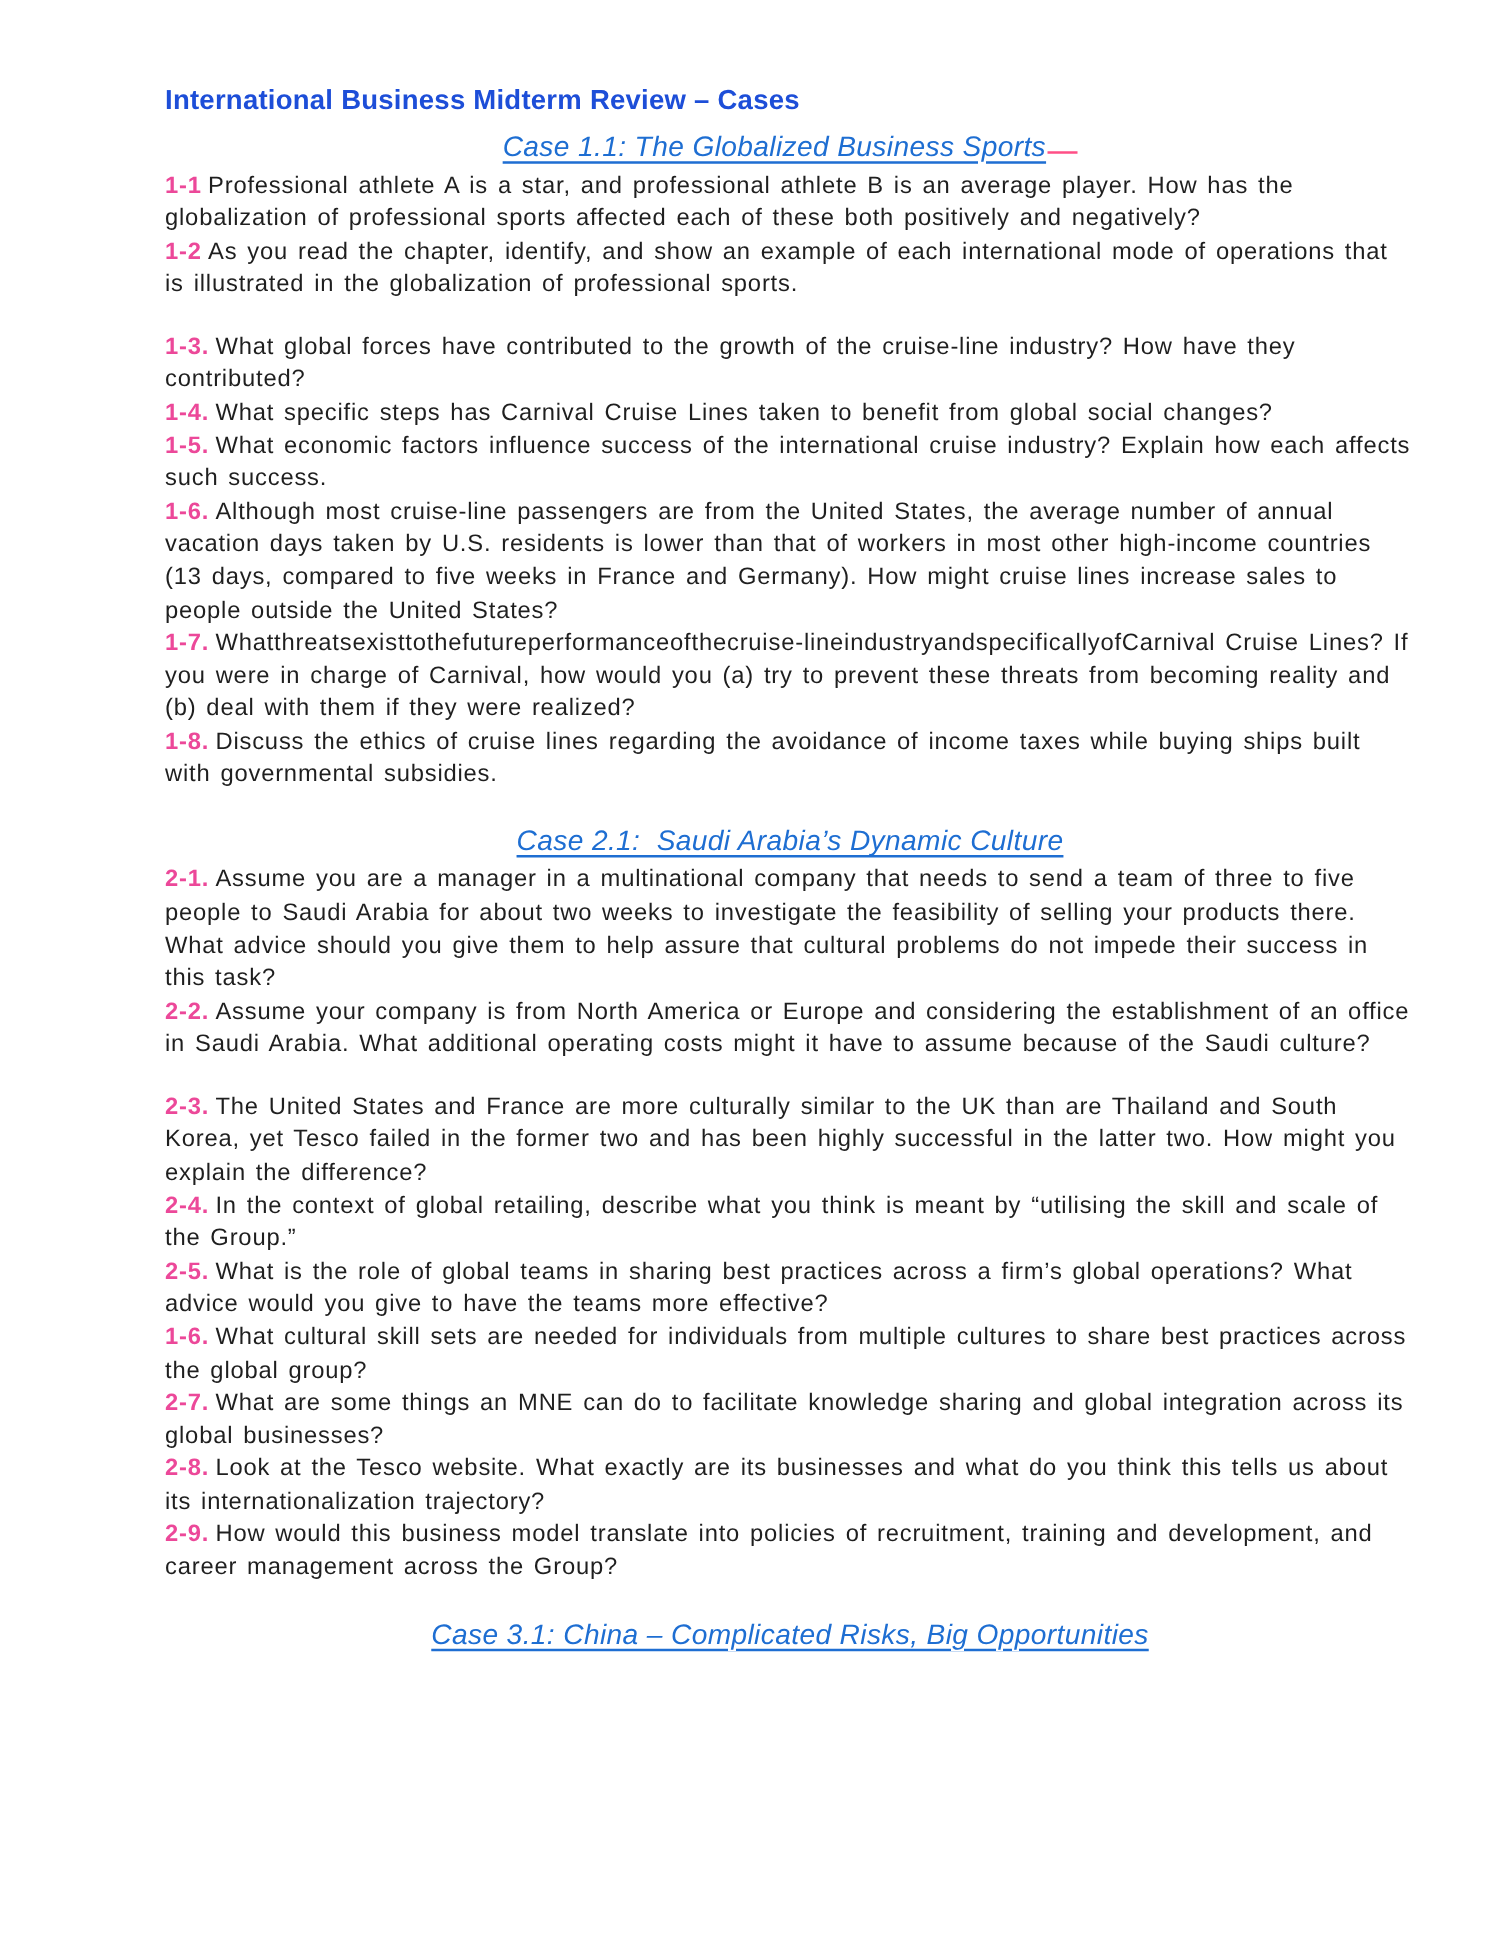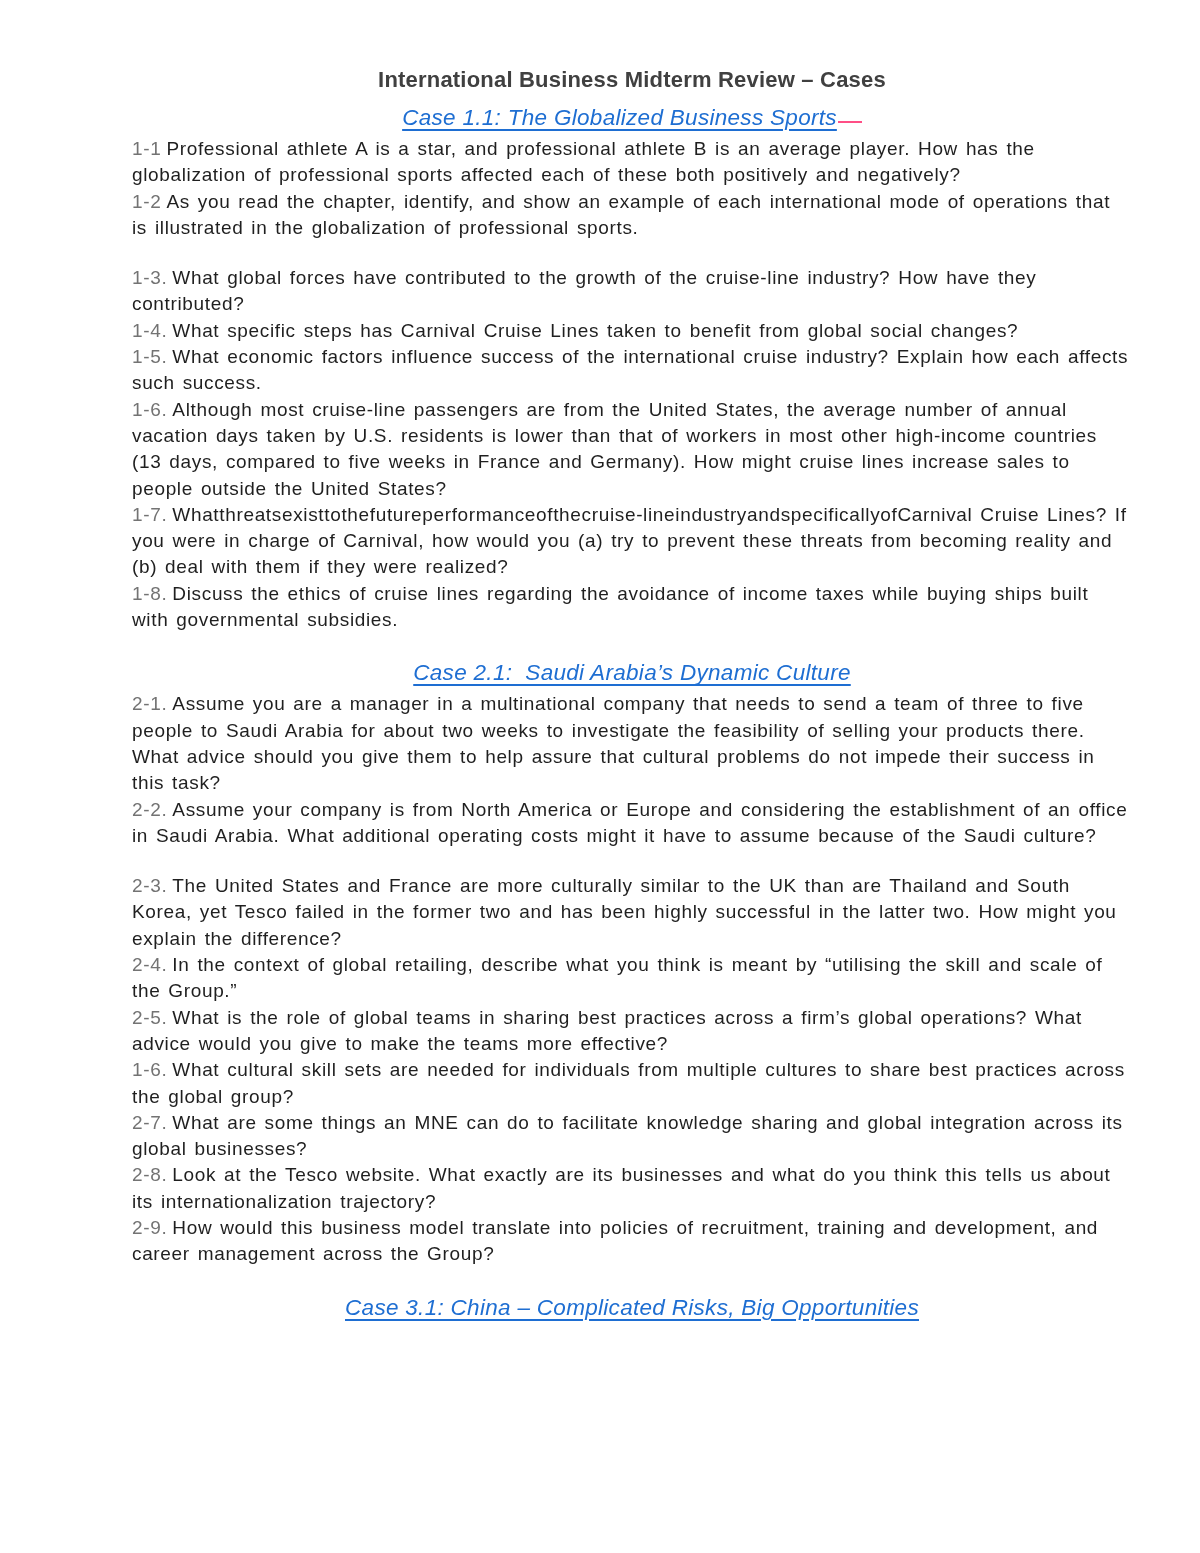--- a/index.html
+++ b/index.html
@@ -13,24 +13,24 @@
     font-family: "Liberation Sans", "DejaVu Sans", sans-serif;
     color: #1f1f1f;
   }
   .content {
     position: absolute;
     left: 132px;
     top: 66px;
     width: 1000px;
   }
   .doc-title {
-    text-align: center;
+    text-align: left;
     font-size: 22px;
     font-weight: bold;
-    color: #404040;
+    color: #1d4ed8;
     letter-spacing: 0.2px;
     line-height: 28px;
     margin-bottom: 8px;
   }
   .case-section { margin-top: 24px; }
   .case-section.first { margin-top: 4px; }
   .case-heading {
     font-size: 22.5px;
     font-style: italic;
     font-weight: normal;
@@ -54,22 +54,22 @@
     margin-left: 1px;
   }
   .q {
     font-size: 19px;
     line-height: 26.3px;
     letter-spacing: 0.65px;
     word-spacing: 2px;
     overflow-wrap: break-word;
   }
   .q-num {
-    font-weight: normal;
-    color: #737373;
+    font-weight: bold;
+    color: #ec4899;
     margin-right: 5px;
     margin-top: 12px;
   }
 </style>
 </head>
 <body>
 
 <div class="page">
   <div class="content">
 
@@ -92,21 +92,21 @@
 
     <section class="case-section">
       <h2 class="case-heading"><span class="heading-text">Case 2.1:  Saudi Arabia’s Dynamic Culture</span></h2>
       <p class="q"><b class="q-num">2-1.</b><span class="q-text">Assume you are a manager in a multinational company that needs to send a team of three to five people to Saudi Arabia for about two weeks to investigate the feasibility of selling your products there. What advice should you give them to help assure that cultural problems do not impede their success in this task?</span></p>
       <p class="q"><b class="q-num">2-2.</b><span class="q-text">Assume your company is from North America or Europe and considering the establishment of an office in Saudi Arabia. What additional operating costs might it have to assume because of the Saudi culture?</span></p>
     </section>
 
     <section class="case-section">
       <p class="q"><b class="q-num">2-3.</b><span class="q-text">The United States and France are more culturally similar to the UK than are Thailand and South Korea, yet Tesco failed in the former two and has been highly successful in the latter two. How might you explain the difference?</span></p>
       <p class="q"><b class="q-num">2-4.</b><span class="q-text">In the context of global retailing, describe what you think is meant by “utilising the skill and scale of the Group.”</span></p>
-      <p class="q"><b class="q-num">2-5.</b><span class="q-text">What is the role of global teams in sharing best practices across a firm’s global operations? What advice would you give to make the teams more effective?</span></p>
+      <p class="q"><b class="q-num">2-5.</b><span class="q-text">What is the role of global teams in sharing best practices across a firm’s global operations? What advice would you give to have the teams more effective?</span></p>
       <p class="q"><b class="q-num">1-6.</b><span class="q-text">What cultural skill sets are needed for individuals from multiple cultures to share best practices across the global group?</span></p>
       <p class="q"><b class="q-num">2-7.</b><span class="q-text">What are some things an MNE can do to facilitate knowledge sharing and global integration across its global businesses?</span></p>
       <p class="q"><b class="q-num">2-8.</b><span class="q-text">Look at the Tesco website. What exactly are its businesses and what do you think this tells us about its internationalization trajectory?</span></p>
       <p class="q"><b class="q-num">2-9.</b><span class="q-text">How would this business model translate into policies of recruitment, training and development, and career management across the Group?</span></p>
     </section>
 
     <section class="case-section">
       <h2 class="case-heading"><span class="heading-text">Case 3.1: China – Complicated Risks, Big Opportunities</span></h2>
     </section>
 

